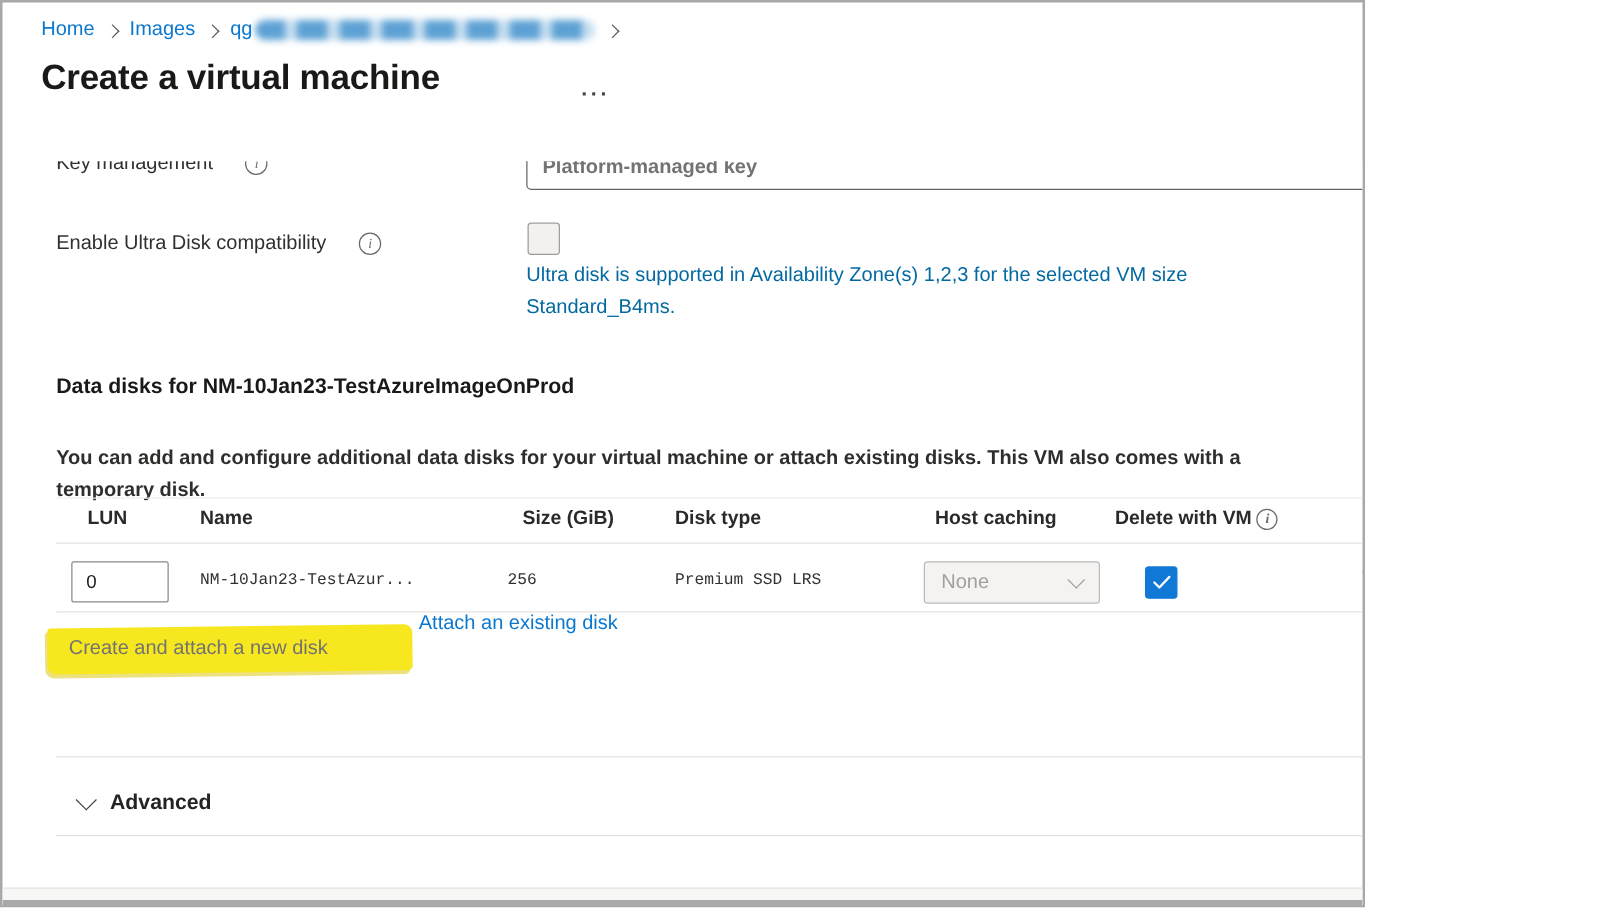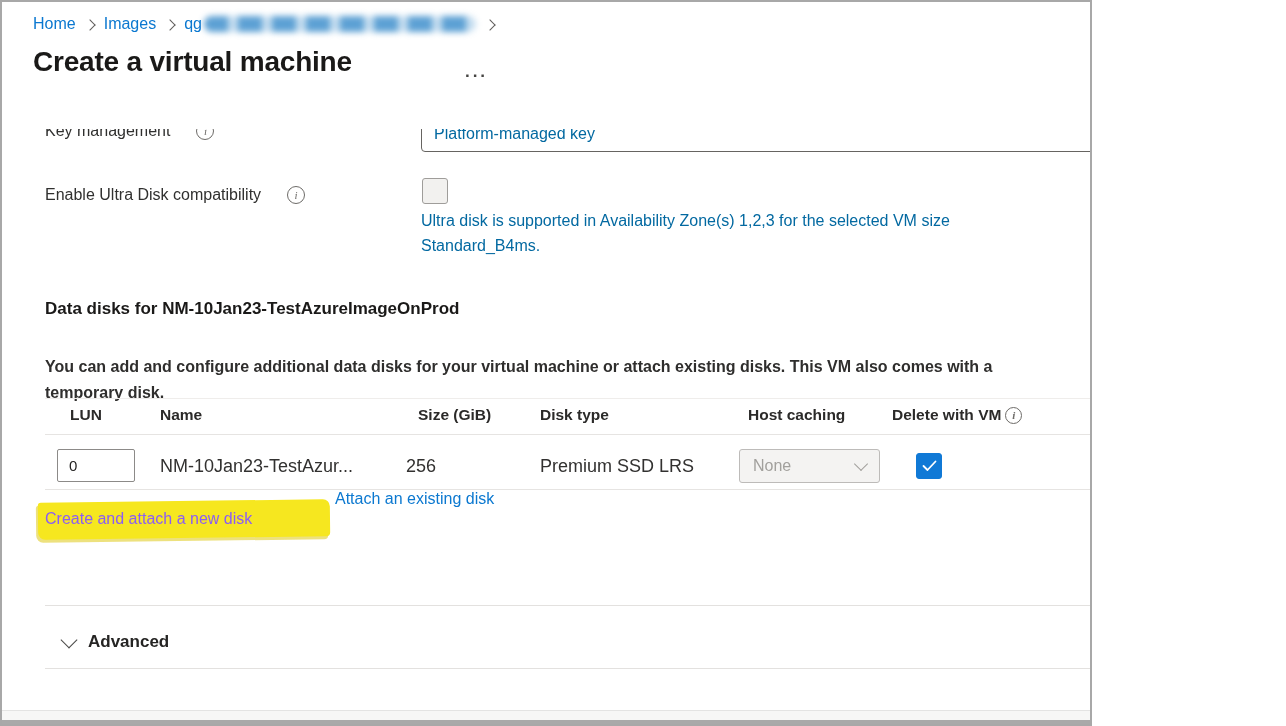--- a/index.html
+++ b/index.html
@@ -19,46 +19,46 @@
   
   .title{font-size:28px;font-weight:700;color:#1a1918;letter-spacing:-.2px;}
   .more-dots{font-size:17px;font-weight:700;color:#454442;letter-spacing:2px;cursor:pointer;}
   
   .cliprow{top:127px;left:0;width:100%;height:23px;overflow:hidden;}
   .field-label{display:flex;align-items:center;gap:26px;font-size:16px;color:#30302f;}
   .info-icon{display:inline-flex;align-items:center;justify-content:center;width:16px;height:16px;
     border:1px solid #6d6b68;border-radius:50%;font-size:11px;line-height:1;color:#6d6b68;
     font-family:"Liberation Serif",serif;font-style:italic;flex:0 0 auto;}
   .dropdown{box-sizing:border-box;border:1px solid #666461;border-radius:4px;background:#fff;
-    display:flex;align-items:center;font-size:16px;color:#0369a1;padding:0 14px 0 12px;cursor:pointer;}
+    display:flex;align-items:center;font-size:16px;color:#737373;padding:0 14px 0 12px;cursor:pointer;font-weight:bold;}
   .dropdown .grow{flex:1;}
   .chev-down{display:inline-block;width:9px;height:9px;border-right:1.5px solid #4c4a48;border-bottom:1.5px solid #4c4a48;transform:rotate(45deg);margin-top:-4px;}
   
   .checkbox{box-sizing:border-box;width:26px;height:26px;border-radius:3px;cursor:pointer;}
   .checkbox.unchecked{background:#f2f1ef;border:1px solid #9f9d9a;}
   .checkbox.checked{background:#1079d6;border:1px solid #1079d6;display:flex;align-items:center;justify-content:center;}
   .helptext{font-size:16px;line-height:25px;color:#0369a1;white-space:pre-line;}
   .section-heading{font-size:17px;font-weight:700;color:#1a1918;}
   .desc{font-size:16px;line-height:26px;color:#2f2e2d;white-space:pre-line;}
   
   .divider{height:1px;background:#e6e4e2;}
   .th{font-size:15.5px;font-weight:600;color:#2b2a29;}
-  .td{font-size:18px;color:#323130;}
+  .td{font-size:13px;color:#323130;font-family:Liberation Mono, monospace;}
   .lun-input{box-sizing:border-box;width:78px;height:33px;border:1px solid #8c8a88;border-radius:2px;
     font-family:"Liberation Sans",sans-serif;font-size:15px;color:#201f1e;padding:0 0 0 11px;background:#fff;}
   .select-disabled{box-sizing:border-box;width:141px;height:34px;background:#f4f3f2;border:1px solid #bdbbb9;
     border-radius:3px;display:flex;align-items:center;padding:0 13px;font-size:16px;color:#a2a09d;}
   .select-disabled .grow{flex:1;}
   .select-disabled .chev-down{border-color:#a2a09d;}
   .iconbtn{background:none;border:none;padding:0;margin:0;cursor:pointer;display:inline-flex;}
   
   .link{font-size:16px;color:#0b78d0;cursor:pointer;text-decoration:none;}
   .highlight{background:#f6e71f;border-radius:3px 7px 4px 7px;transform:rotate(-0.7deg);
     box-shadow:-2px 3px 0 rgba(222,200,20,.55);}
-  .link-highlighted{font-size:16px;color:#8b5cf6;cursor:pointer;}
+  .link-highlighted{font-size:16px;color:#737373;cursor:pointer;margin-left:10px;}
   
   .advanced-label{font-size:17px;font-weight:600;color:#252423;}
   .chev-down-lg{display:inline-block;width:11px;height:11px;border-right:1.6px solid #494846;border-bottom:1.6px solid #494846;transform:rotate(45deg);}
   
   .hscroll{position:absolute;left:0;right:0;bottom:0;height:13px;background:#f7f7f6;border-top:1px solid #e4e4e3;}
   .hscroll-bar{position:absolute;left:0;right:0;bottom:0;height:4px;background:#a9a9a9;}
 </style>
 </head>
 <body>
 

